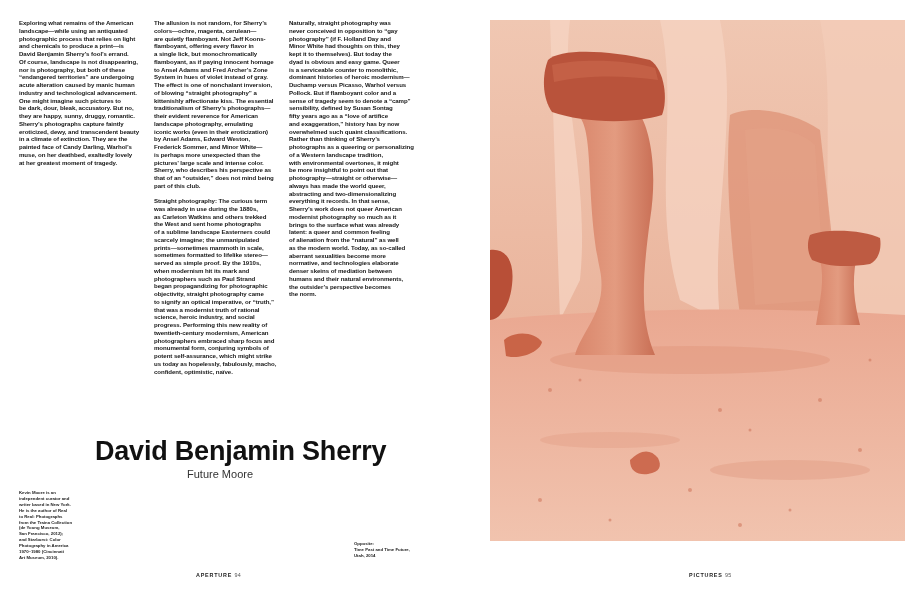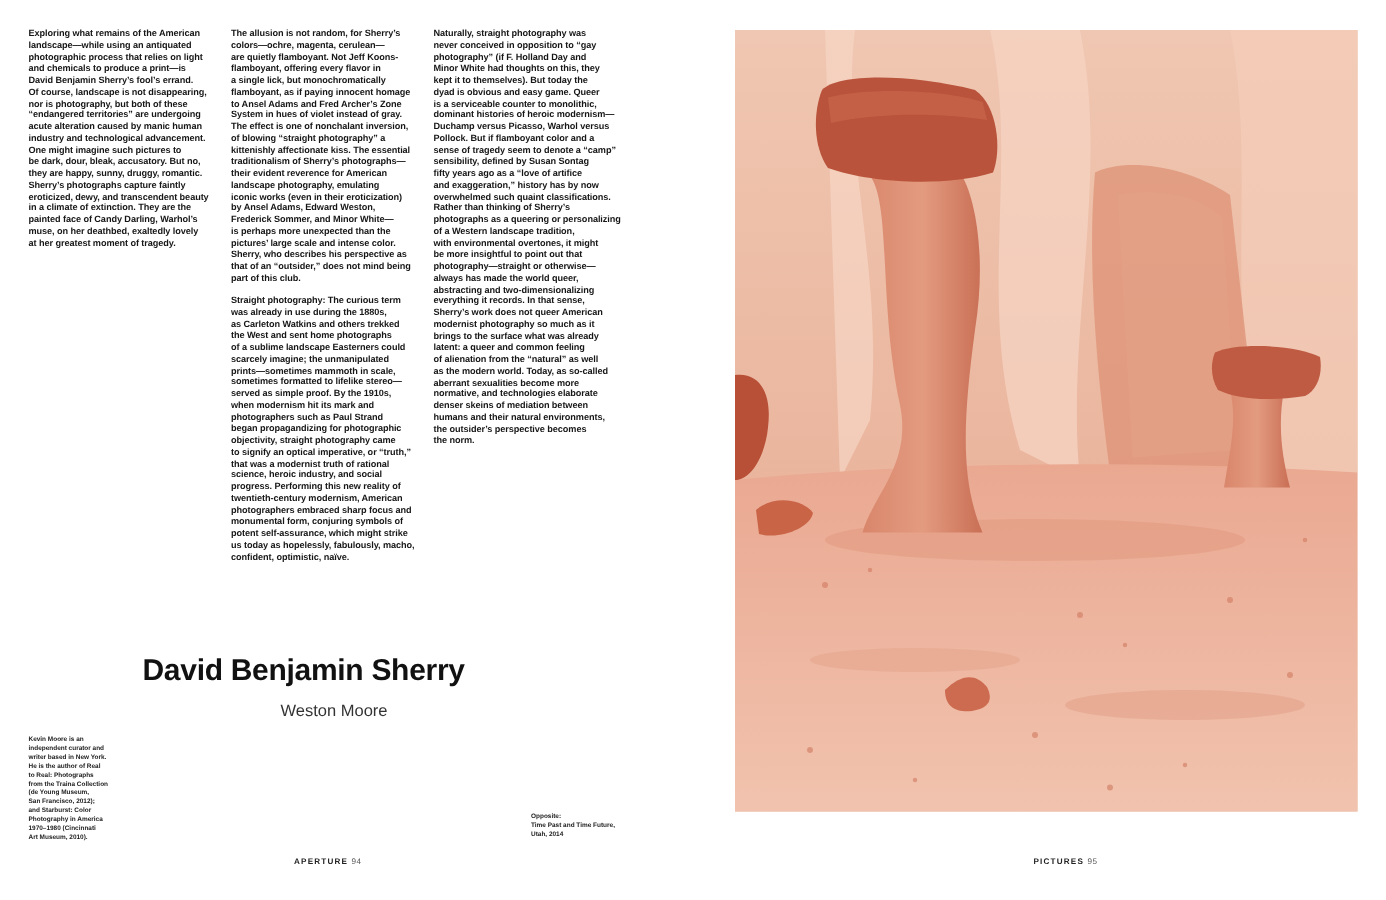--- a/index.html
+++ b/index.html
@@ -3,21 +3,21 @@
   <meta charset="utf-8">
   <style>
     html, body { margin:0; padding:0; background:#ffffff; }
     body { width:924px; height:600px; position:relative; overflow:hidden; font-family:"Liberation Sans", sans-serif; color:#111; }
     .col { position:absolute; font-size:6.1px; line-height:7.75px; font-weight:bold; color:#161616; letter-spacing:-0.05px; }
     .col p { margin:0; white-space:nowrap; }
     .col p.gap { margin-top:7.5px; }
     #col1 { left:19px; top:19px; width:128px; }
     #col2 { left:154px; top:19px; width:130px; }
     #col3 { left:289px; top:19px; width:132px; }
-    .title { position:absolute; left:95px; top:436px; font-size:20px; font-weight:bold; color:#111; white-space:nowrap; letter-spacing:-0.2px; }
+    .title { position:absolute; left:95px; top:436px; font-size:27px; font-weight:bold; color:#111; white-space:nowrap; letter-spacing:-0.2px; }
     .byline { position:absolute; left:187px; top:468px; font-size:11px; color:#333; white-space:nowrap; }
     .bio { position:absolute; left:19px; top:490px; font-size:4.3px; line-height:5.9px; font-weight:bold; color:#222; width:80px; }
     .bio p { margin:0; white-space:nowrap; }
     .caption { position:absolute; left:354px; top:541px; font-size:4.3px; line-height:5.9px; font-weight:bold; color:#222; }
     .caption p { margin:0; white-space:nowrap; }
     .folio { position:absolute; top:572px; font-size:5.4px; letter-spacing:0.8px; font-weight:bold; color:#222; white-space:nowrap; }
     .folio .num { font-weight:normal; color:#555; letter-spacing:0.3px; }
     #folio-left { left:196px; }
     #folio-right { left:689px; }
     .photo { position:absolute; left:490px; top:20px; width:415px; height:521px; overflow:hidden; background:#eab39a; }
@@ -127,21 +127,21 @@
     <p>as the modern world. Today, as so-called</p>
     <p>aberrant sexualities become more</p>
     <p>normative, and technologies elaborate</p>
     <p>denser skeins of mediation between</p>
     <p>humans and their natural environments,</p>
     <p>the outsider’s perspective becomes</p>
     <p>the norm.</p>
   </div>
 
 <div class="title">David Benjamin Sherry</div>
-<div class="byline">Weston Moore</div>
+<div class="byline">Future Moore</div>
 
 <div class="bio" id="bio">
     <p>Kevin Moore is an</p>
     <p>independent curator and</p>
     <p>writer based in New York.</p>
     <p>He is the author of Real</p>
     <p>to Real: Photographs</p>
     <p>from the Traina Collection</p>
     <p>(de Young Museum,</p>
     <p>San Francisco, 2012);</p>

